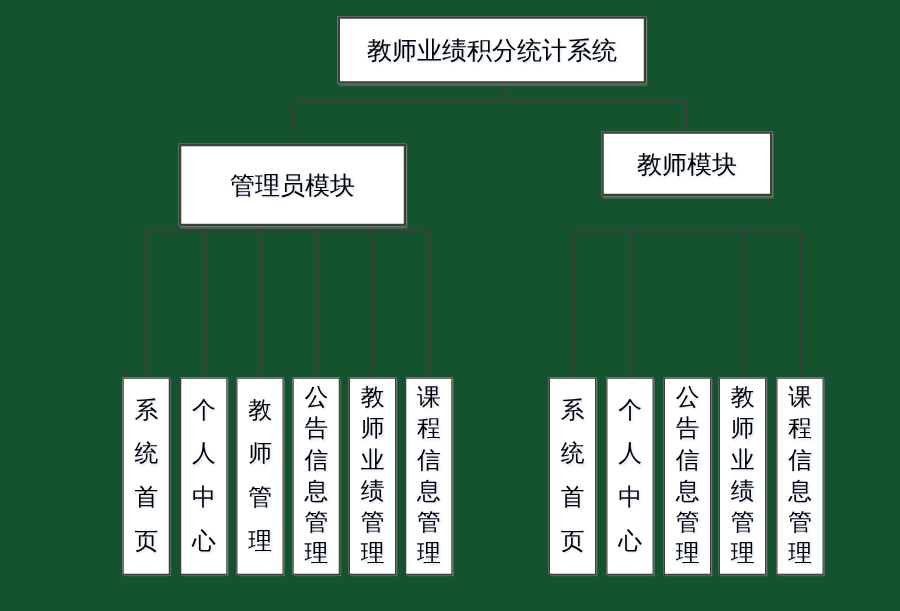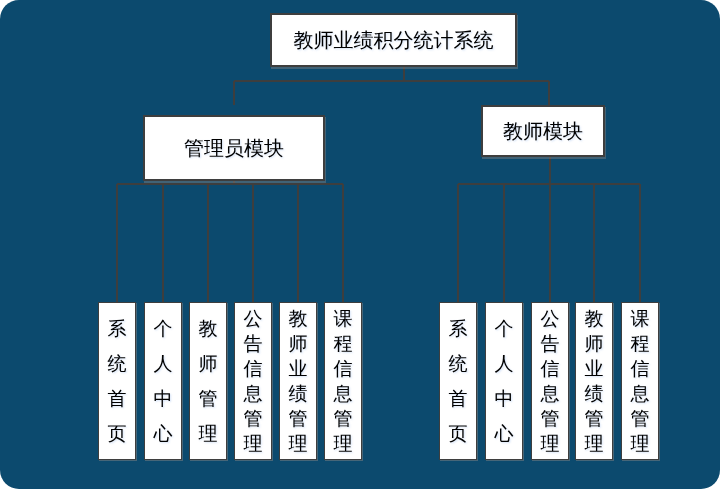--- a/index.html
+++ b/index.html
@@ -8,22 +8,21 @@
     background: #ffffff;
     width: 720px;
     height: 489px;
     overflow: hidden;
     font-family: "Liberation Serif", "DejaVu Serif", serif;
   }
   .canvas {
     position: relative;
     width: 720px;
     height: 489px;
-    background: #0c4a6e;
-    border-radius: 19px;
+    background: #14532d;
   }
   .connectors {
     position: absolute;
     left: 0;
     top: 0;
     z-index: 1;
   }
   .node {
     position: absolute;
     background: #ffffff;
@@ -85,21 +84,21 @@
     <path fill="none" stroke-width="1.4" d="M550 157 V302 M458 184 H640 M458 184 V302 M504 184 V302 M594 184 V302 M640 184 V302" stroke="#3e3e3e"></path>
   </svg>
 
   <div class="node" style="left:270px;top:13px;width:247px;height:54px">
     <span class="hlabel">教师业绩积分统计系统</span>
   </div>
 
   <div class="node" style="left:143px;top:115px;width:182px;height:66px">
     <span class="hlabel">管理员模块</span>
   </div>
-  <div class="node" style="left:481px;top:105px;width:124px;height:52px">
+  <div class="node" style="left:481px;top:105px;width:137px;height:52px">
     <span class="hlabel">教师模块</span>
   </div>
 
   <div class="node leaf" style="left:98px;top:302px;width:38px;height:158px">
     <span class="vlabel">
         <span>系</span>
         <span>统</span>
         <span>首</span>
         <span>页</span>
       </span>

